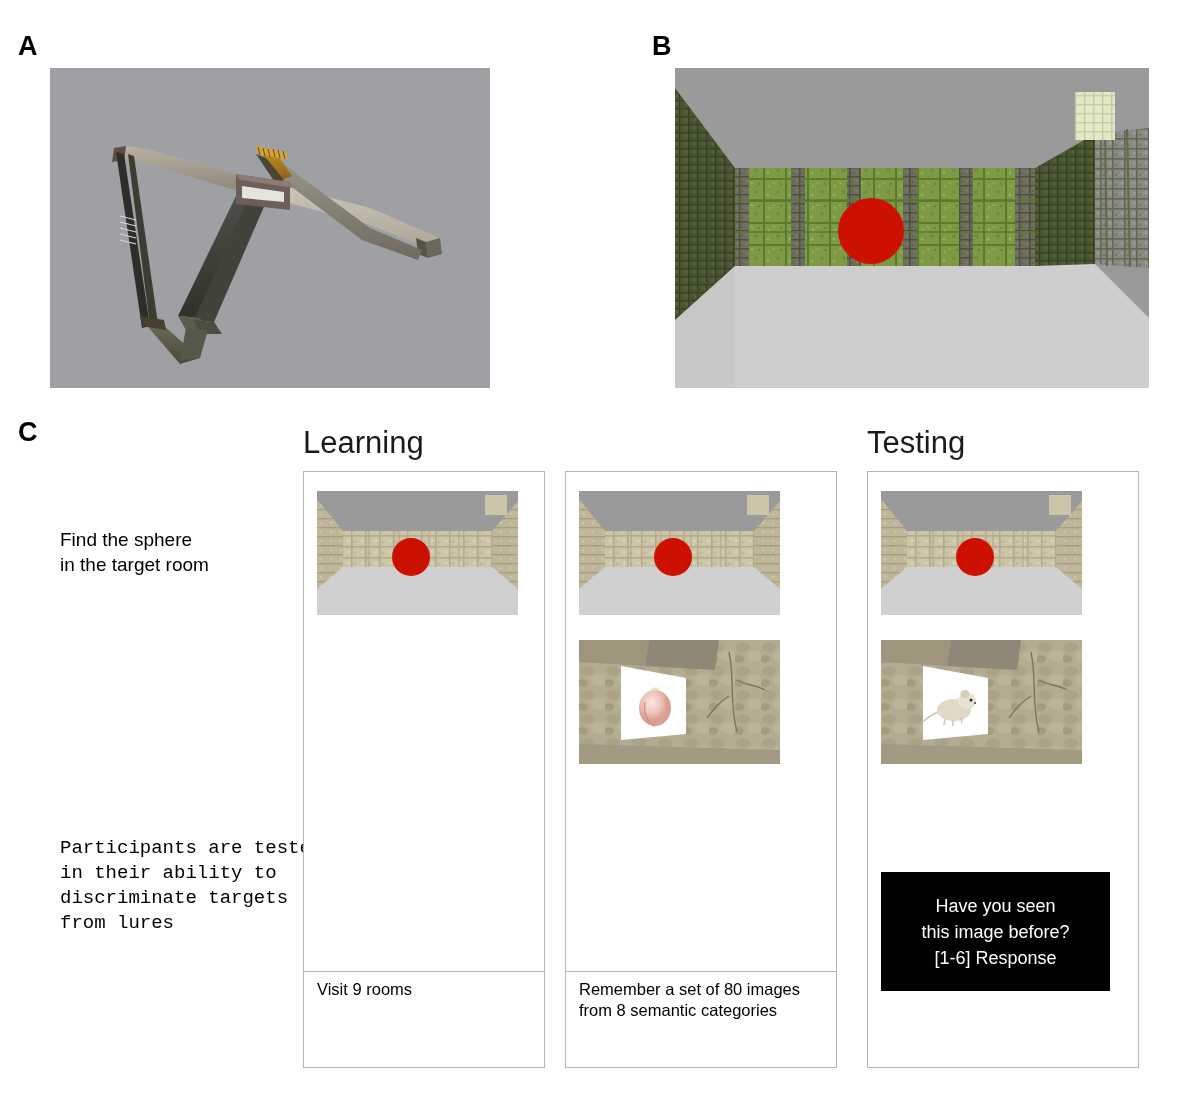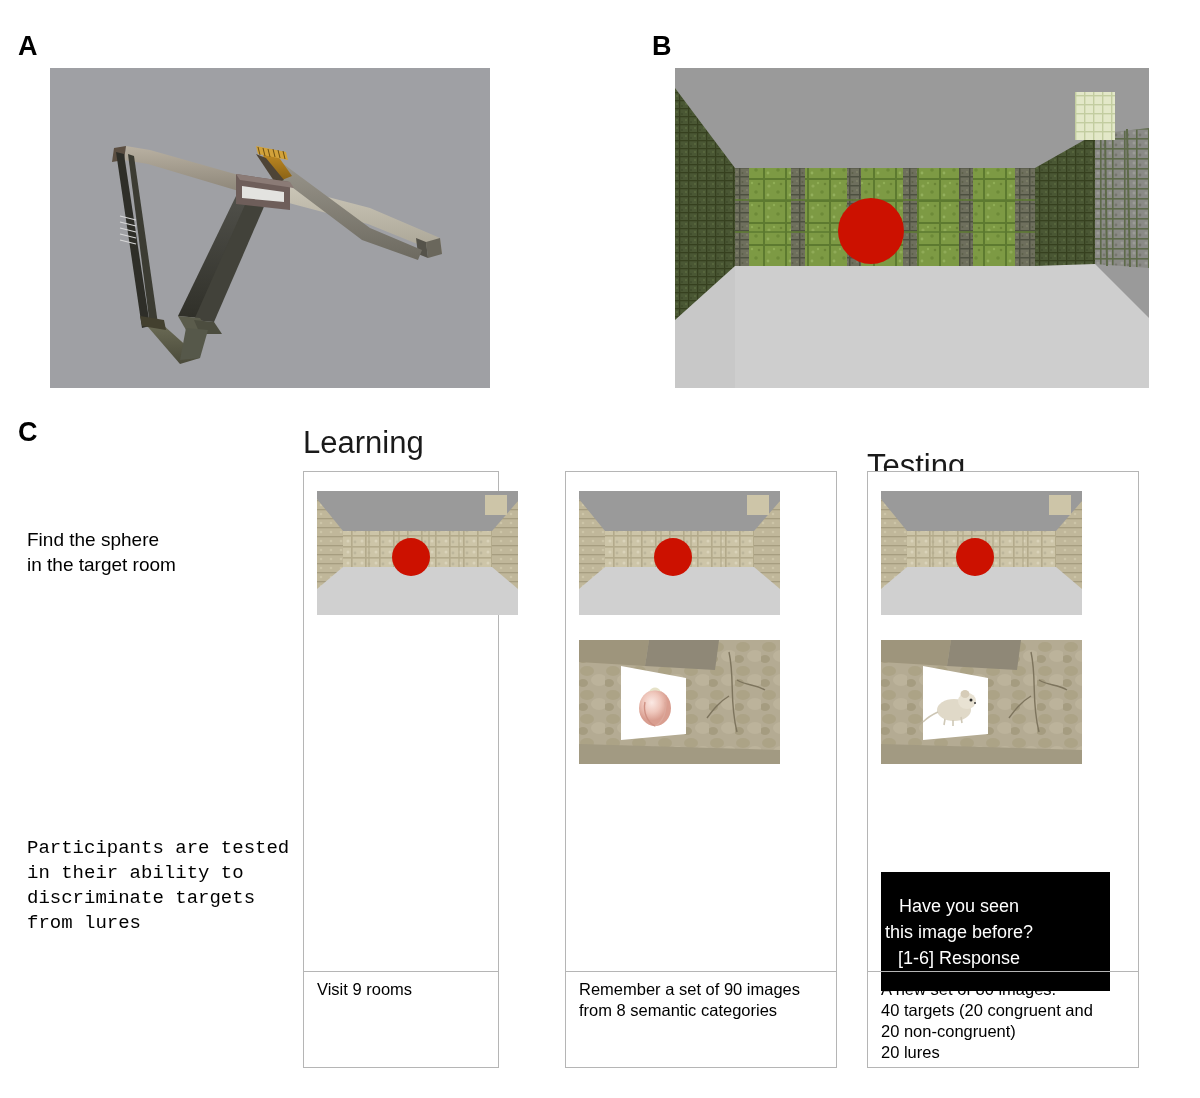--- a/index.html
+++ b/index.html
@@ -53,21 +53,21 @@
     position: absolute;
     top: 10px;
     font-size: 31px;
     font-weight: normal;
     text-align: left;
     color: #1a1a1a;
   }
   .col-box {
     position: absolute;
     top: 56px;
-    width: 196px;
+    width: 242px;
     height: 597px;
     border: 1px solid #b5b5b5;
     background: #ffffff;
     box-sizing: border-box;
   }
   #col-box-encoding { width: 272px; }
   #col-box-testing  { width: 272px; }
 
   .caption-cell {
     position: absolute;
@@ -81,41 +81,41 @@
     white-space: pre-line;
     color: #000;
   }
 
   .row-label {
     position: absolute;
     font-size: 19px;
     line-height: 25px;
     white-space: pre-line;
     color: #000;
-    left: 27px;
+    left: 60px;
   }
 
   .thumb {
     position: absolute;
     overflow: hidden;
   }
   .thumb-room { width: 201px; height: 124px; background: #9a9a9a; }
   .thumb-item { width: 201px; height: 124px; background: #b4ab93; }
 
   .prompt-box {
     position: absolute;
     background: #000000;
     color: #ffffff;
     text-align: center;
     font-size: 18px;
     line-height: 26px;
     white-space: pre-line;
     display: flex;
     align-items: center;
-    justify-content: flex-start;
+    justify-content: center;
     padding: 4px;
     box-sizing: border-box;
   }
 </style>
 </head>
 <body>
 
 <div class="panel-letter" style="left:18px; top:33px;">A</div>
 
 <div id="panel-a-image">
@@ -277,21 +277,21 @@
       <circle cx="196" cy="163" r="33" fill="#cc1100"></circle>
     </g>
   </svg>
 </div>
 
 <div id="panel-c">
 
   <div class="panel-letter" style="left:18px; top:4px;">C</div>
 
   <div class="col-title" style="left:303px; width:242px;">Learning</div>
-  <div class="col-title" style="left:867px; width:272px;margin-top:23px;">Testing</div>
+  <div class="col-title" style="left:867px; width:272px;">Testing</div>
 
   <div class="row-label" style="top:112px;">Find the sphere
 in the target room</div>
   <div class="row-label" style="top:421px;font-family:Liberation Mono, monospace;">Participants are tested
 in their ability to
 discriminate targets
 from lures</div>
 
   <div class="col-box" id="col-box-learning" style="left:303px;">
 
@@ -377,21 +377,21 @@
         <polygon points="42,26 107,38 107,94 42,100" fill="#ffffff"></polygon>
         <g>
           <ellipse cx="76" cy="68" rx="16" ry="18" fill="url(#onionGrad)"></ellipse>
           <path d="M70,52 C72,46 80,46 82,52 C80,50 72,50 70,52 Z" fill="#e6e2c8"></path>
           <path d="M66,62 C64,72 68,82 76,86" stroke="#cf9183" stroke-width="1.4" fill="none"></path>
           <path d="M86,62 C88,72 84,82 76,86" stroke="#dca99c" stroke-width="1.2" fill="none"></path>
         </g>
       </svg>
     </div>
 
-    <div class="caption-cell">Remember a set of 90 images
+    <div class="caption-cell">Remember a set of 80 images
 from 8 semantic categories</div>
   </div>
 
   <div class="col-box" id="col-box-testing" style="left:867px;">
 
     <div class="thumb thumb-room" style="left:13px; top:19px;">
       <svg width="201" height="124" viewBox="0 0 201 124">
         <rect x="0" y="0" width="201" height="124" fill="#9a9a9a"></rect>
         <polygon points="0,96 26,74 175,74 201,96 201,124 0,124" fill="#d0d0d0"></polygon>
         <polygon points="0,8 26,40 26,76 0,98" fill="url(#sandSide1)"></polygon>
@@ -431,19 +431,15 @@
         </g>
       </svg>
     </div>
 
     <div class="prompt-box" style="left:13px; top:400px; width:229px; height:119px;">
       <span>Have you seen
 this image before?
 [1-6] Response</span>
     </div>
 
-    <div class="caption-cell">A new set of 80 images:
-40 targets (20 congruent and
-20 non-congruent)
-20 lures</div>
   </div>
 
 </div>
 
 </body></html>

